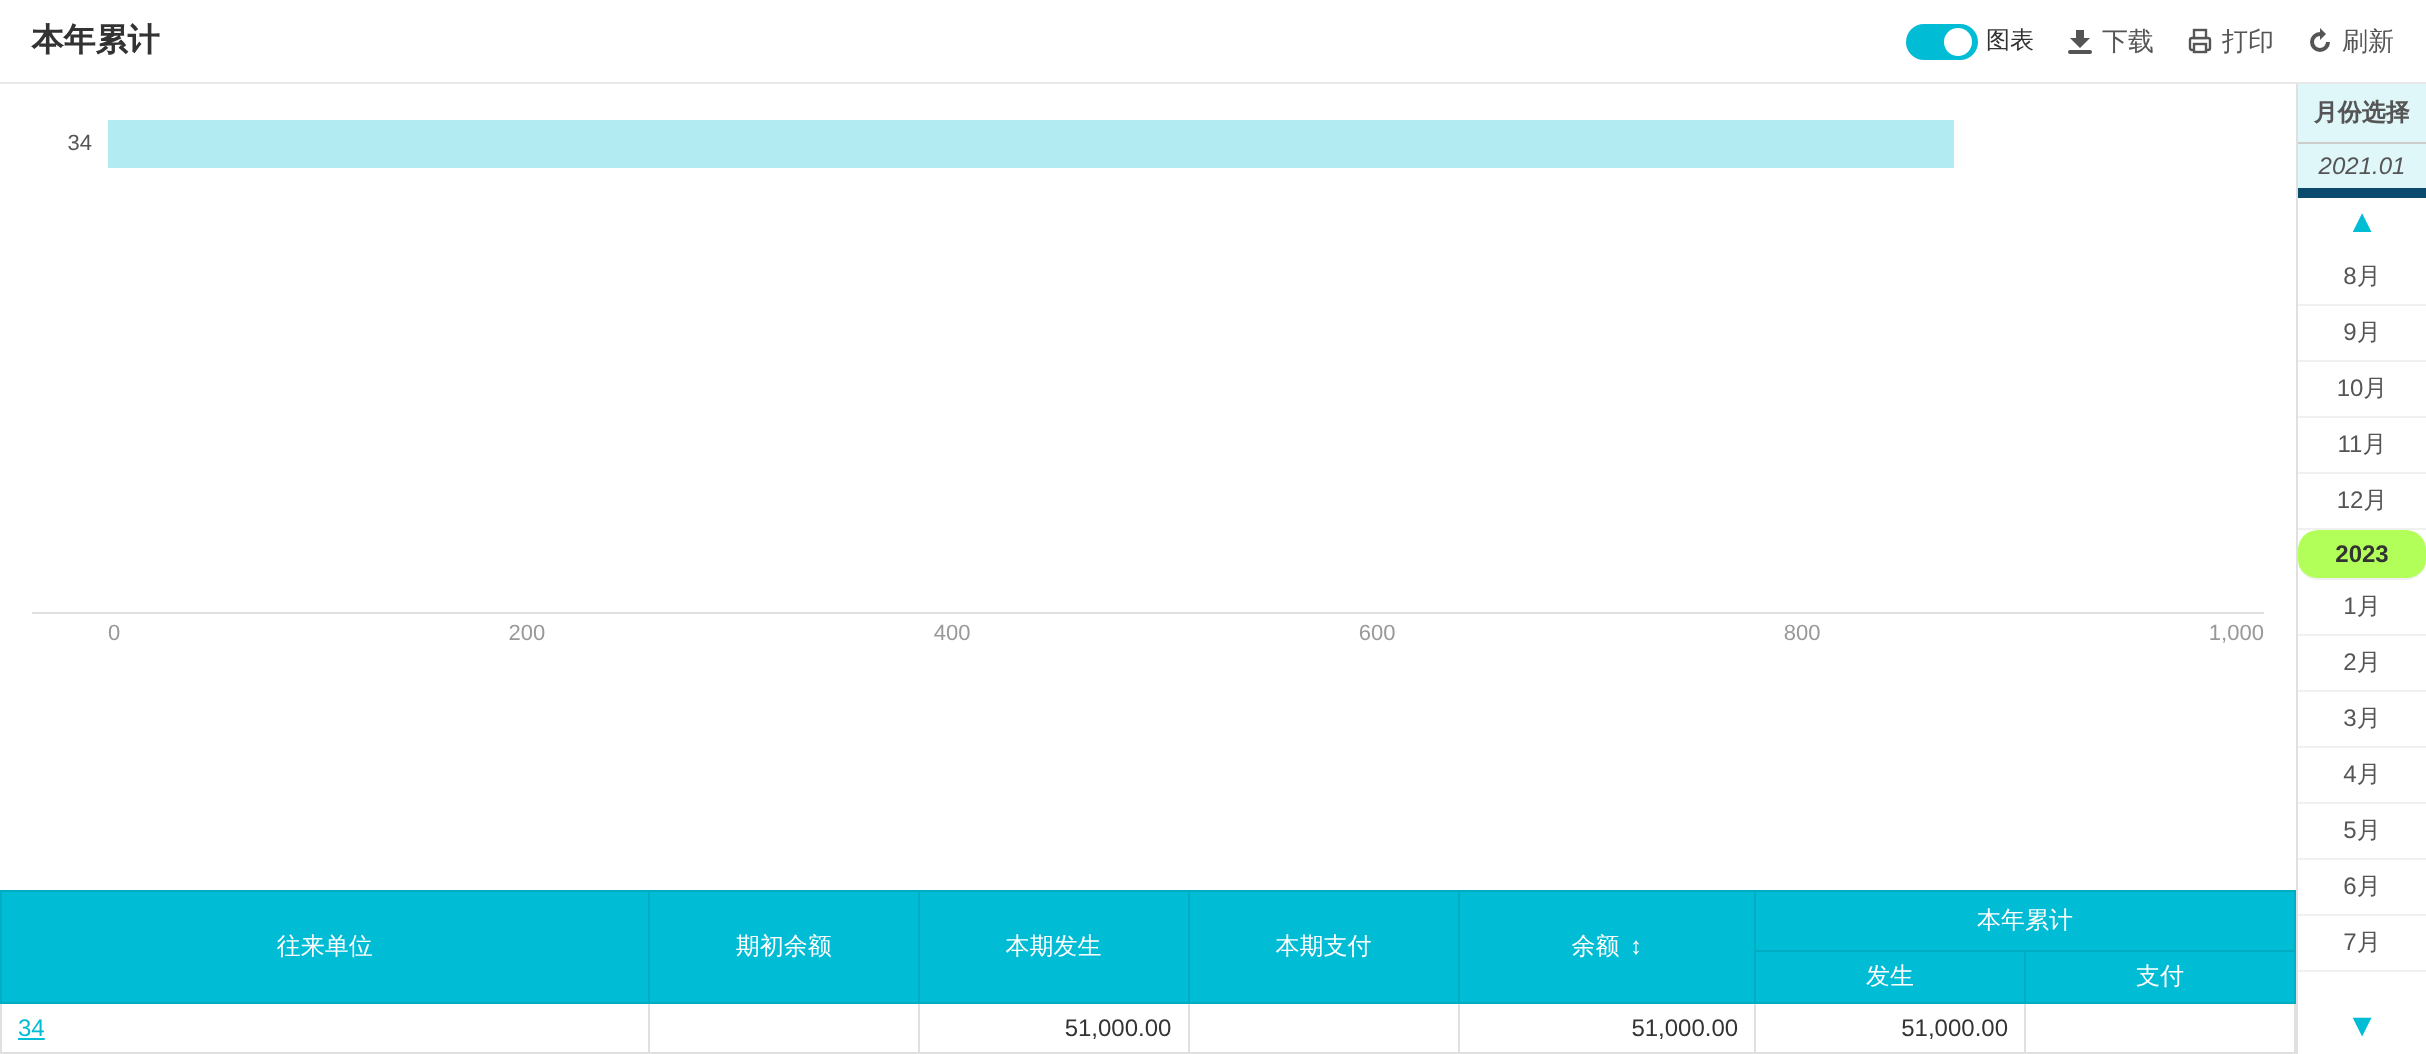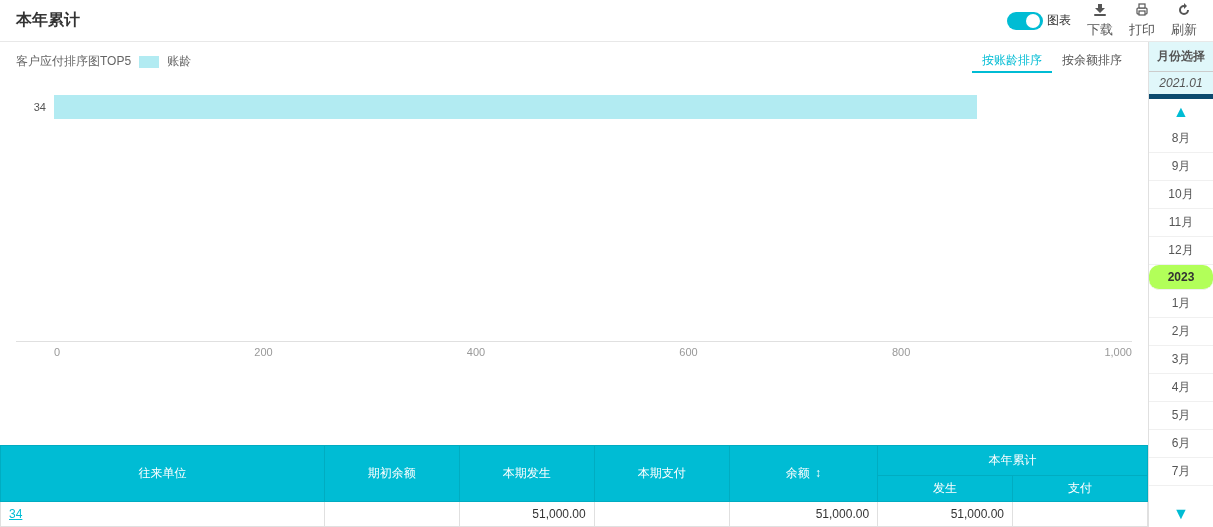--- a/index.html
+++ b/index.html
@@ -7,21 +7,21 @@
 
     .main-container { width: 1213px; height: 527px; display: flex; flex-direction: column; background: #fff; }
 
     
     .header { display: flex; align-items: center; justify-content: space-between; padding: 8px 16px; background: #fff; border-bottom: 1px solid #e8e8e8; height: 42px; }
     .header-title { font-size: 16px; font-weight: bold; color: #333; }
     .header-actions { display: flex; align-items: center; gap: 16px; }
     .toggle-wrap { display: flex; align-items: center; gap: 4px; }
     .toggle { width: 36px; height: 18px; background: #00bcd4; border-radius: 9px; position: relative; cursor: pointer; }
     .toggle-knob { width: 14px; height: 14px; background: #fff; border-radius: 50%; position: absolute; top: 2px; right: 3px; }
-    .action-btn { display: flex; align-items: center; gap: 4px; cursor: pointer; color: #555; font-size: 13px; flex-direction: column; }
+    .action-btn { display: flex; align-items: center; gap: 4px; cursor: pointer; color: #555; font-size: 13px; }
 
     
     .content-area { display: flex; flex: 1; overflow: hidden; }
 
     
     .chart-section { flex: 1; display: flex; flex-direction: column; overflow: hidden; }
 
     
     .chart-header { display: flex; align-items: center; justify-content: space-between; padding: 8px 16px 4px; }
     .chart-legend { display: flex; align-items: center; gap: 8px; font-size: 12px; color: #666; }
@@ -108,31 +108,20 @@
           </svg>
         <span>刷新</span>
       </div>
     </div>
   </div>
 
   <div class="content-area">
 
     <div class="chart-section">
 
-      <div class="chart-header">
-        <div class="chart-legend">
-          <span>客户应付排序图TOP5</span>
-          <div class="legend-box"></div>
-          <span>账龄</span>
-        </div>
-        <div class="chart-sort-tabs">
-          <div class="sort-tab active">按账龄排序</div>
-          <div class="sort-tab">按余额排序</div>
-        </div>
-      </div>
 
       <div class="chart-area">
         <div class="bar-chart">
           <div class="bar-row">
             <div class="bar-label">34</div>
             <div class="bar-track">
               <div class="bar-fill" style="width: 85.6%;">
               </div>
 
             </div>

